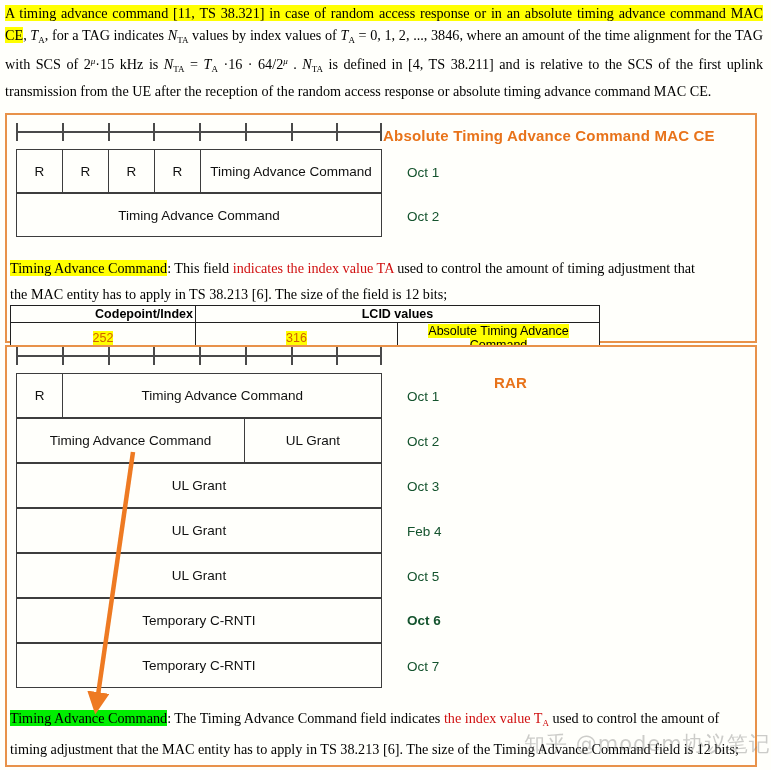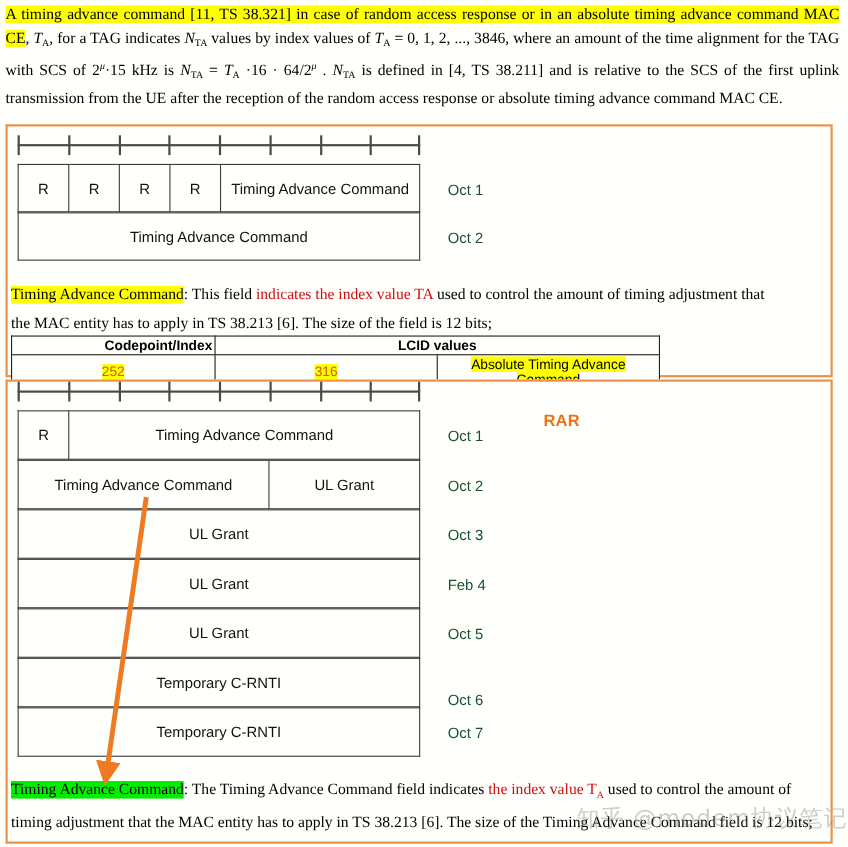--- a/index.html
+++ b/index.html
@@ -104,20 +104,21 @@
 </style>
 </head>
 <body>
 
 <div id="intro">
   <span class="hl">A timing advance command [11, TS 38.321] in case of random access response or in an absolute timing advance command MAC CE</span><span>, </span><span class="nb"><span class="mi">T</span><span class="sub">A</span></span><span>, for a TAG indicates </span><span class="nb"><span class="mi">N</span><span class="sub">TA</span></span><span> values by index values of </span><span class="nb"><span class="mi">T</span><span class="sub">A</span></span><span> = 0, 1, 2, ..., 3846, where an amount of the time alignment for the TAG with SCS of </span><span class="nb"><span>2</span><span class="sup">μ</span><span>·15</span></span><span> kHz is </span><span class="nb"><span class="mi">N</span><span class="sub">TA</span><span> = </span><span class="mi">T</span><span class="sub">A</span><span> ·16 · 64</span><span>/</span><span>2</span><span class="sup">μ</span></span><span> . </span><span class="nb"><span class="mi">N</span><span class="sub">TA</span></span><span> is defined in [4, TS 38.211] and is relative to the SCS of the first uplink transmission from the UE after the reception of the random access response or absolute timing advance command MAC CE.</span>
 </div>
 
 <div class="panel" id="panel-ce">
 
+  <div class="panel-title" style="left:376px;top:12px;">Absolute Timing Advance Command MAC CE</div>
 
   <div class="ruler" id="ruler-ce" style="left:9px;top:6px;width:366px;height:22px;">
     <div class="axis"></div>
   <div class="tick" style="left: 0%;"></div>
       <div class="tick" style="left: 12.5%;"></div>
       <div class="tick" style="left: 25%;"></div>
       <div class="tick" style="left: 37.5%;"></div>
       <div class="tick" style="left: 50%;"></div>
       <div class="tick" style="left: 62.5%;"></div>
       <div class="tick" style="left: 75%;"></div>
@@ -228,21 +229,21 @@
         </tbody>
       </table>
       <div class="octlabel" style="left: 400px; top: 222px;">Oct 5</div>
       <table class="octtable" style="left: 9px; top: 251px; width: 366px; height: 45px;">
         <tbody>
           <tr>
             <td style="width: 100%;">Temporary C-RNTI</td>
           </tr>
         </tbody>
       </table>
-      <div class="octlabel" style="left: 400px; top: 282px;">Oct 6</div>
+      <div class="octlabel" style="left: 400px; top: 266px; font-weight: bold;">Oct 6</div>
       <table class="octtable" style="left: 9px; top: 296px; width: 366px; height: 45px;">
         <tbody>
           <tr>
             <td style="width: 100%;">Temporary C-RNTI</td>
           </tr>
         </tbody>
       </table>
       <div class="octlabel" style="left: 400px; top: 312px;">Oct 7</div>
     </div>
 

